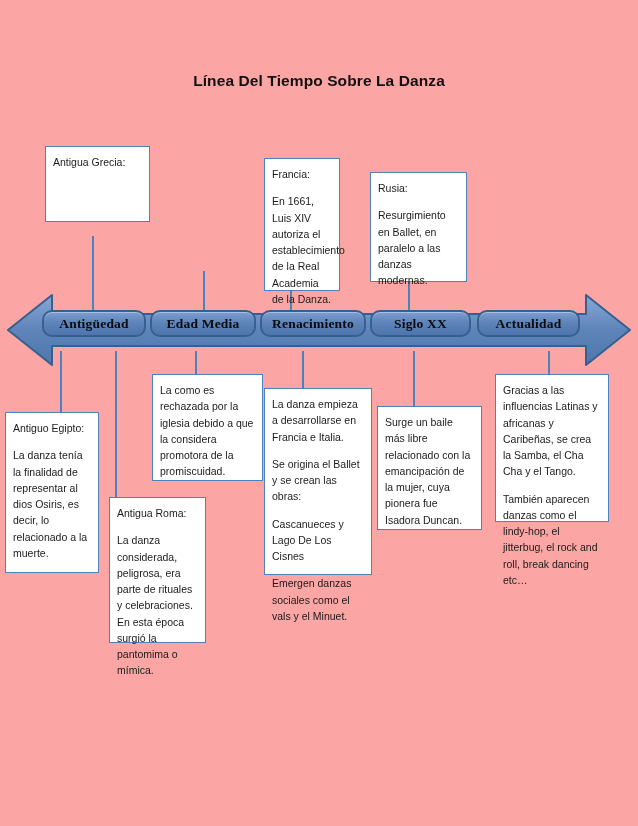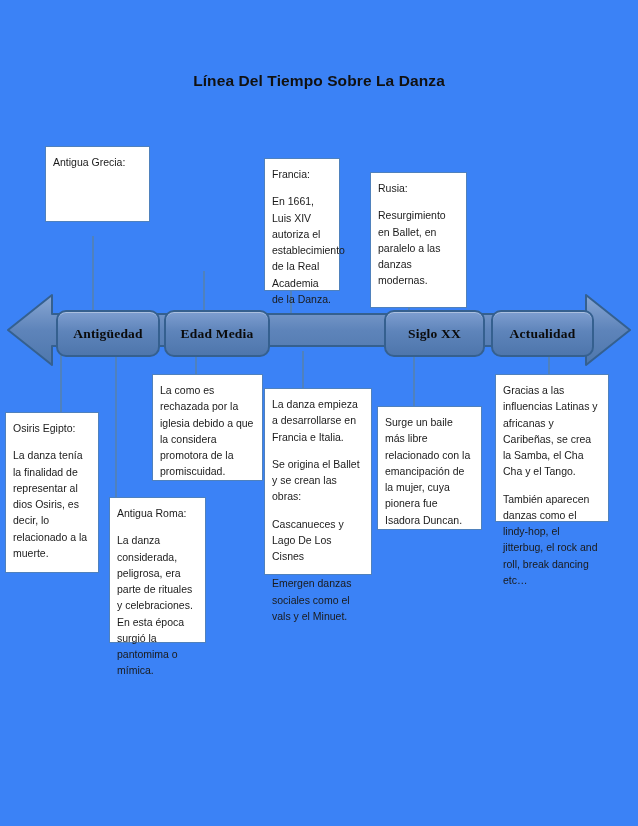--- a/index.html
+++ b/index.html
@@ -1,19 +1,19 @@
 <!DOCTYPE html>
 <html><head>
 <meta charset="utf-8">
 <style>
   html,body{margin:0;padding:0;background:#ffffff;}
   #page{
     position:relative;
     width:638px;height:826px;
-    background:#3b82f6;
+    background:#fca5a5;
     font-family:"Liberation Sans", sans-serif;
     color:#1a1a1a;
     overflow:hidden;
   }
   .title{
     position:absolute;left:0;top:72px;width:638px;
     text-align:center;font-size:15.5px;font-weight:bold;color:#111;
     letter-spacing:.1px;
   }
   .tbox{
@@ -24,26 +24,26 @@
     font-size:10.5px;line-height:1.55;
     box-sizing:border-box;
   }
   .tbox p{margin:0 0 11px 0;}
   .tbox p:last-child{margin-bottom:0;}
   .vline{
     position:absolute;width:1.5px;background:#4f81bd;
   }
   .timeline-svg{position:absolute;left:0;top:290px;}
   .era{
-    position:absolute;top:310px;height:47px;
+    position:absolute;top:310px;height:27px;
     border:2px solid #35608f;border-radius:10px;
     background:linear-gradient(180deg,#7e9ed0 0%,#5e84ba 45%,#4e76ac 100%);
     box-shadow:inset 0 1px 0 rgba(255,255,255,.35);
     box-sizing:border-box;
-    display:flex;align-items:center;justify-content:center;margin-left:14px;
+    display:flex;align-items:center;justify-content:center;
   }
   .era span{
     font-family:"Liberation Serif", serif;
     font-weight:bold;font-size:13.5px;color:#0b0b0b;
     letter-spacing:.2px;
   }
 </style>
 </head>
 <body>
 
@@ -66,21 +66,21 @@
   <div class="tbox" style="left:45px;top:146px;width:105px;height:76px">
     <p>Antigua Grecia:</p>
   </div>
 
 
   <div class="tbox" style="left:264px;top:158px;width:76px;height:133px">
     <p>Francia:</p>
     <p>En 1661, Luis XIV autoriza el establecimiento de la Real Academia de la Danza.</p>
   </div>
 
-  <div class="tbox" style="left:370px;top:172px;width:97px;height:136px">
+  <div class="tbox" style="left:370px;top:172px;width:97px;height:110px">
     <p>Rusia:</p>
     <p>Resurgimiento en Ballet, en paralelo a las danzas modernas.</p>
   </div>
 
   <svg class="timeline-svg" width="638" height="80" viewBox="0 0 638 80">
     <defs>
       <linearGradient id="arrowGrad" x1="0" y1="0" x2="0" y2="1">
         <stop offset="0" stop-color="#8aa8d4"></stop>
         <stop offset="0.5" stop-color="#5e84ba"></stop>
         <stop offset="1" stop-color="#4e77ac"></stop>
@@ -88,29 +88,32 @@
     </defs>
     <polygon points="8,40 52,5 52,24 586,24 586,5 630,40 586,75 586,56 52,56 52,75" fill="url(#arrowGrad)" stroke="#35608f" stroke-width="2" stroke-linejoin="round"></polygon>
   </svg>
 
   <div class="era" style="left:42px;width:104px">
     <span>Antigüedad</span>
   </div>
   <div class="era" style="left:150px;width:106px">
     <span>Edad Media</span>
   </div>
+  <div class="era" style="left:260px;width:106px">
+    <span>Renacimiento</span>
+  </div>
   <div class="era" style="left:370px;width:101px">
     <span>Siglo XX</span>
   </div>
   <div class="era" style="left:477px;width:103px">
     <span>Actualidad</span>
   </div>
 
   <div class="tbox" style="left:5px;top:412px;width:94px;height:161px">
-    <p>Osiris Egipto:</p>
+    <p>Antiguo Egipto:</p>
     <p>La danza tenía la finalidad de representar al dios Osiris, es decir, lo relacionado a la muerte.</p>
   </div>
 
   <div class="tbox" style="left:109px;top:497px;width:97px;height:146px">
     <p>Antigua Roma:</p>
     <p>La danza considerada, peligrosa, era parte de rituales y celebraciones. En esta época surgió la pantomima o mímica.</p>
   </div>
 
   <div class="tbox" style="left:152px;top:374px;width:111px;height:107px">
     <p>La como es rechazada por la iglesia debido a que la considera promotora de la promiscuidad.</p>

